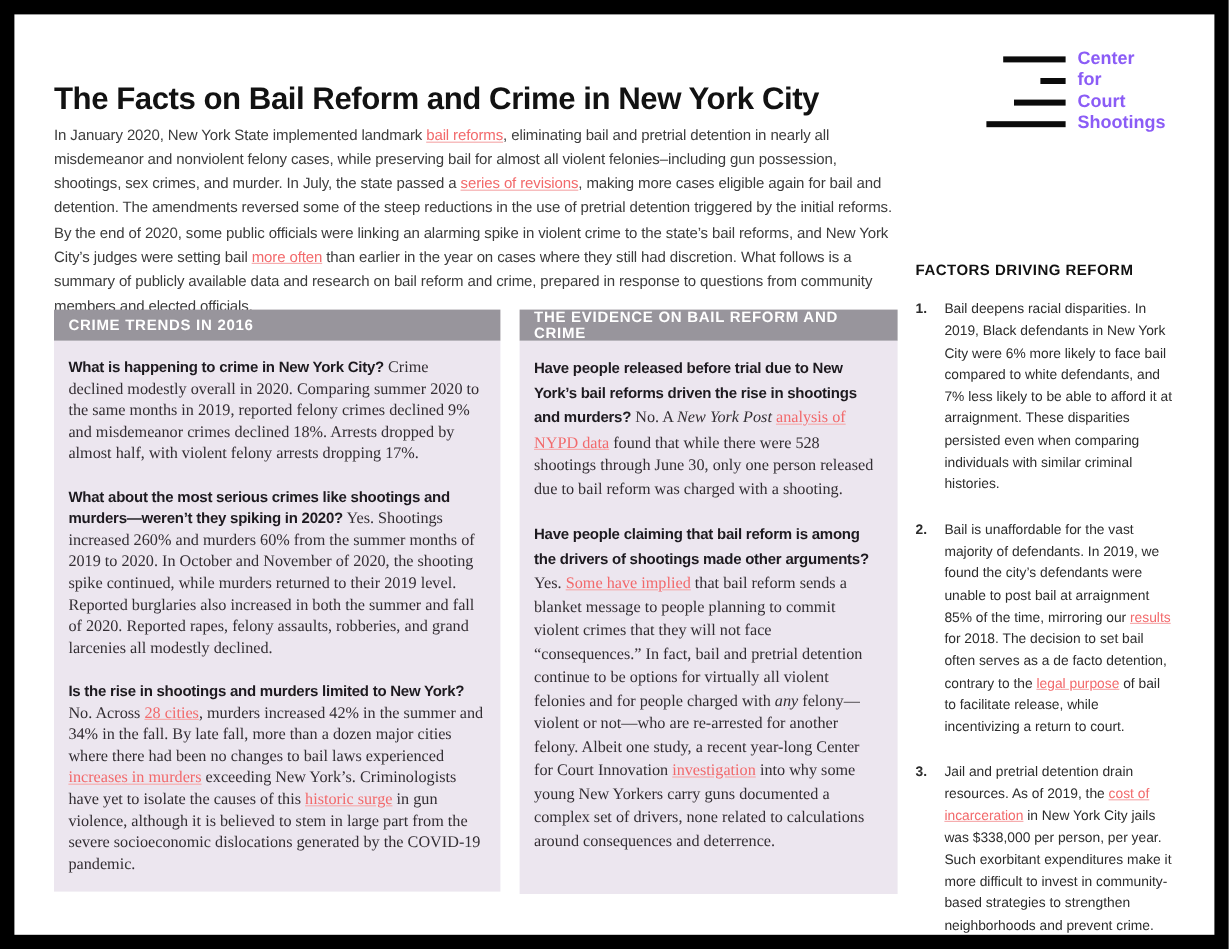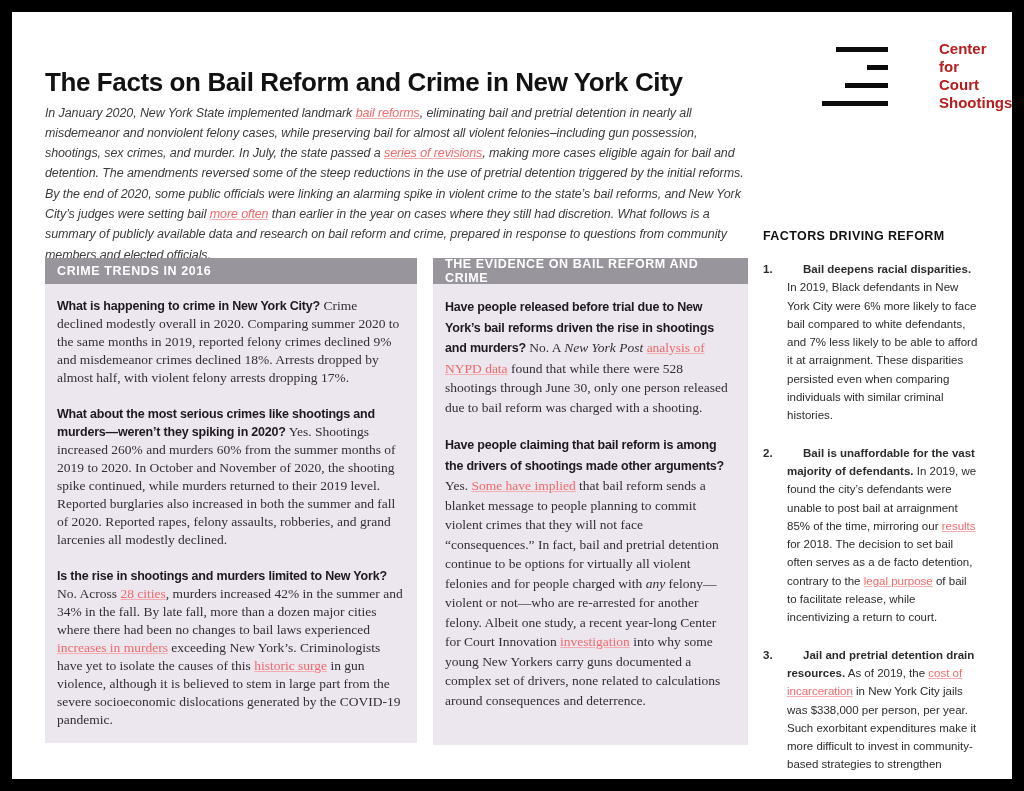--- a/index.html
+++ b/index.html
@@ -10,28 +10,28 @@
   }
   a.link{color:#f2696b;text-decoration:underline;text-decoration-color:#f6adaf;cursor:pointer;}
   .i{font-style:italic;}
 
   .title{
     position:absolute;left:33px;top:38px;
     font-size:26px;font-weight:bold;letter-spacing:-0.4px;color:#121212;white-space:nowrap;
   }
   .intro{
     position:absolute;left:33px;top:78px;width:704px;
-    font-size:12.5px;line-height:20.3px;letter-spacing:-0.1px;color:#3c3c3c;font-style:italic;
+    font-size:12.5px;line-height:20.3px;letter-spacing:-0.1px;color:#3c3c3c;
   }
 
   .logo{position:absolute;left:806px;top:28px;width:172px;}
   .logo-row{display:flex;align-items:center;height:18px;}
   .logo-barcol{width:70px;display:flex;justify-content:flex-end;margin-right:10px;flex:none;}
   .logo-bar{height:5px;background:#0b0b0b;}
-  .logo-word{font-weight:bold;font-size:15px;line-height:18px;color:#b91c1c;white-space:nowrap;margin-left:41px;}
+  .logo-word{font-weight:bold;font-size:15px;line-height:18px;color:#8b5cf6;white-space:nowrap;}
 
   .column{position:absolute;top:246px;}
   .col-left{left:33px;width:372px;}
   .col-mid{left:421px;width:315px;}
   .col-header{
     height:26px;background:#98959c;color:#ffffff;
     font-weight:bold;font-size:12.5px;letter-spacing:0.6px;
     display:flex;align-items:center;padding:0 12px;box-sizing:border-box;
   }
   .col-body{
@@ -44,27 +44,27 @@
   .qa:last-of-type{margin-bottom:0;}
   .q{
     font-family:"Liberation Sans",sans-serif;font-weight:bold;
     font-size:12.5px;letter-spacing:-0.2px;color:#1d1a1f;
   }
   .note{
     margin-top:auto;padding-top:14px;
     font-family:"Liberation Sans",sans-serif;font-size:11.5px;color:#a9a3ab;letter-spacing:0.1px;
   }
 
-  .sidebar{position:absolute;left:751px;top:217px;width:216px;color:#2c2c2c;}
+  .sidebar{position:absolute;left:751px;top:206px;width:216px;color:#2c2c2c;}
   .side-header{font-size:12.5px;font-weight:bold;letter-spacing:0.4px;color:#111;margin:0 0 17px 0;}
   .side-item{display:flex;margin-bottom:19px;font-size:11.5px;line-height:18.3px;}
   .side-item:last-child{margin-bottom:0;}
   .side-num{width:24px;flex:none;font-weight:bold;}
   .side-text{flex:1;}
-  .side-lead{font-weight:bold;margin-left:16px;}
+  .side-lead{font-weight:normal;}
 </style>
 </head>
 <body>
 
 <div class="page">
 
   <h1 class="title">The Facts on Bail Reform and Crime in New York City</h1>
 
   <div class="logo">
     <div class="logo-row">

